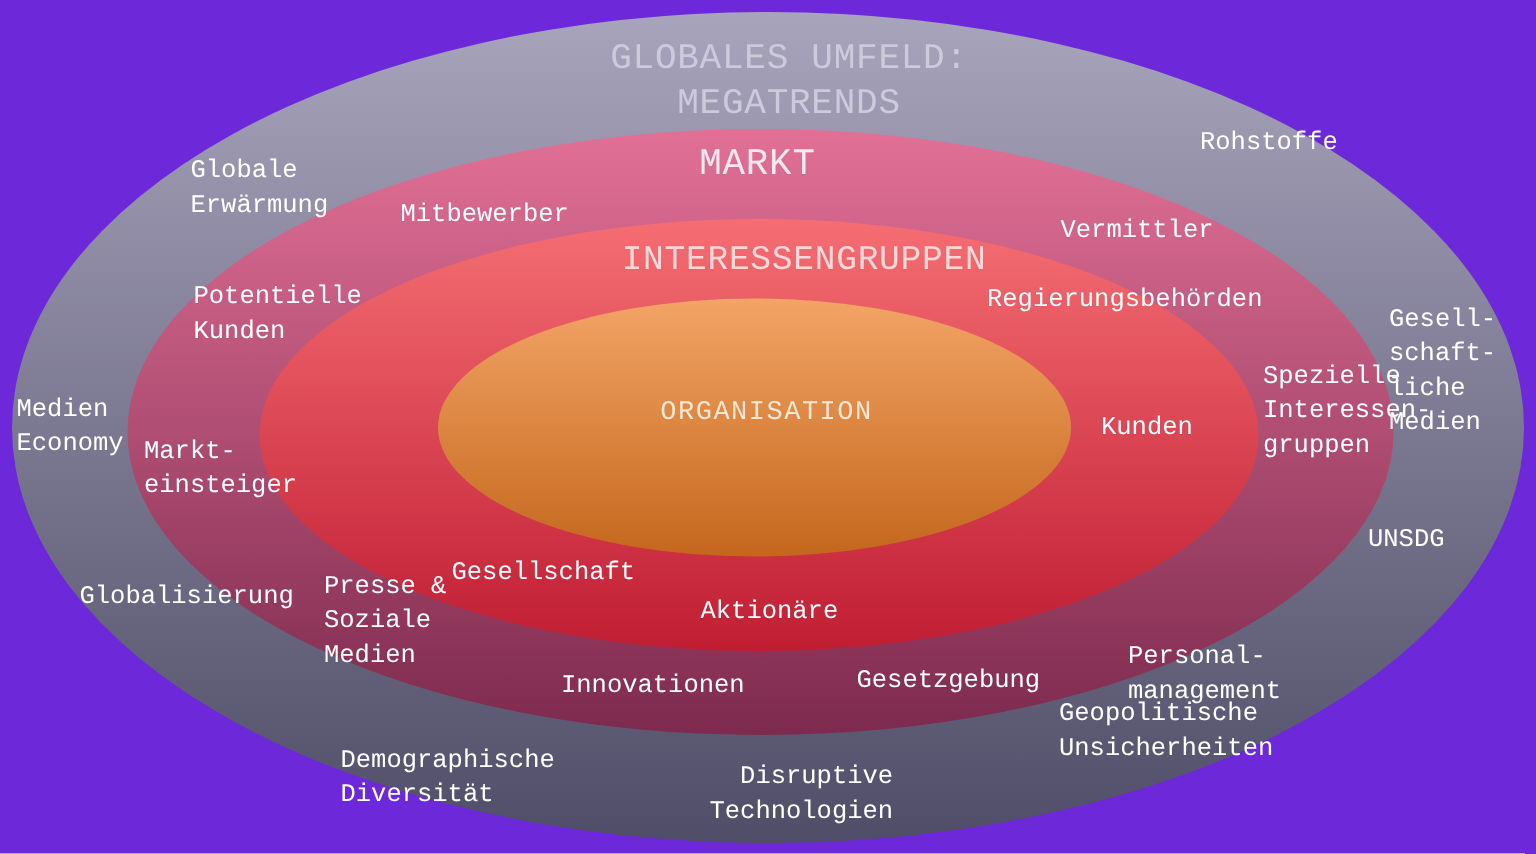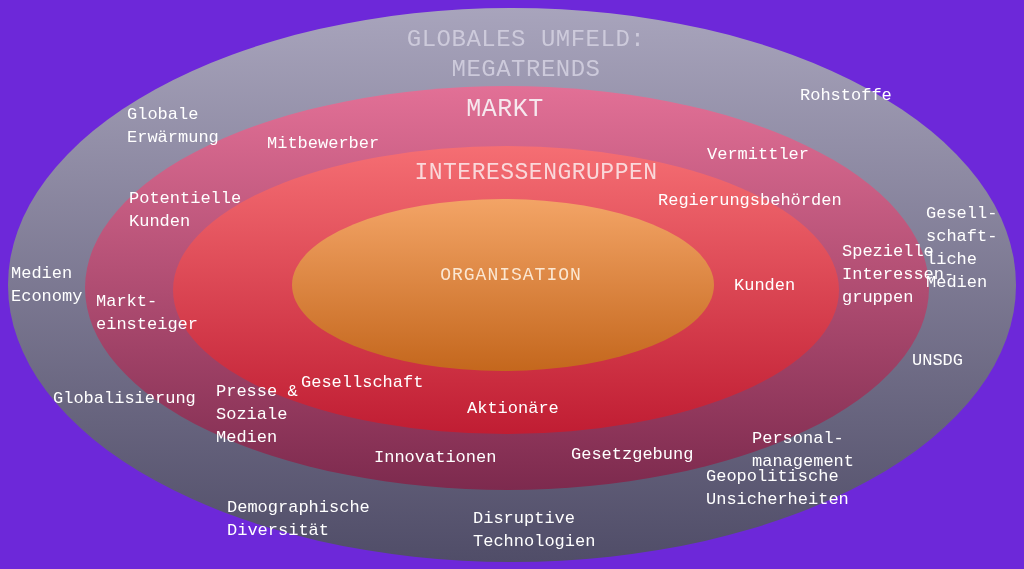--- a/index.html
+++ b/index.html
@@ -63,21 +63,21 @@
   <div class="label" style="left: 926px; top: 202px; color: rgb(255, 255, 255);">Gesell-
 schaft-
 liche
 Medien</div>
   <div class="label" style="left: 53px; top: 387px; color: rgb(255, 255, 255);">Globalisierung</div>
   <div class="label" style="left: 912px; top: 349px; color: rgb(255, 255, 255);">UNSDG</div>
   <div class="label" style="left: 227px; top: 496px; color: rgb(255, 255, 255);">Demographische
 Diversität</div>
   <div class="label" style="left: 706px; top: 465px; color: rgb(255, 255, 255);">Geopolitische
 Unsicherheiten</div>
-  <div class="label" style="left: 473px; top: 507px; color: rgb(255, 255, 255);">Disruptive
+  <div class="label" style="left: 473px; top: 507px; color: rgb(255, 255, 255); text-align: right;">Disruptive
 Technologien</div>
 
   <div class="label" style="left: 267px; top: 132px; color: rgb(255, 255, 255);">Mitbewerber</div>
   <div class="label" style="left: 707px; top: 143px; color: rgb(255, 255, 255);">Vermittler</div>
   <div class="label" style="left: 129px; top: 187px; color: rgb(255, 255, 255);">Potentielle
 Kunden</div>
   <div class="label" style="left: 96px; top: 290px; color: rgb(255, 255, 255);">Markt-
 einsteiger</div>
   <div class="label" style="left: 842px; top: 240px; color: rgb(255, 255, 255);">Spezielle
 Interessen-

